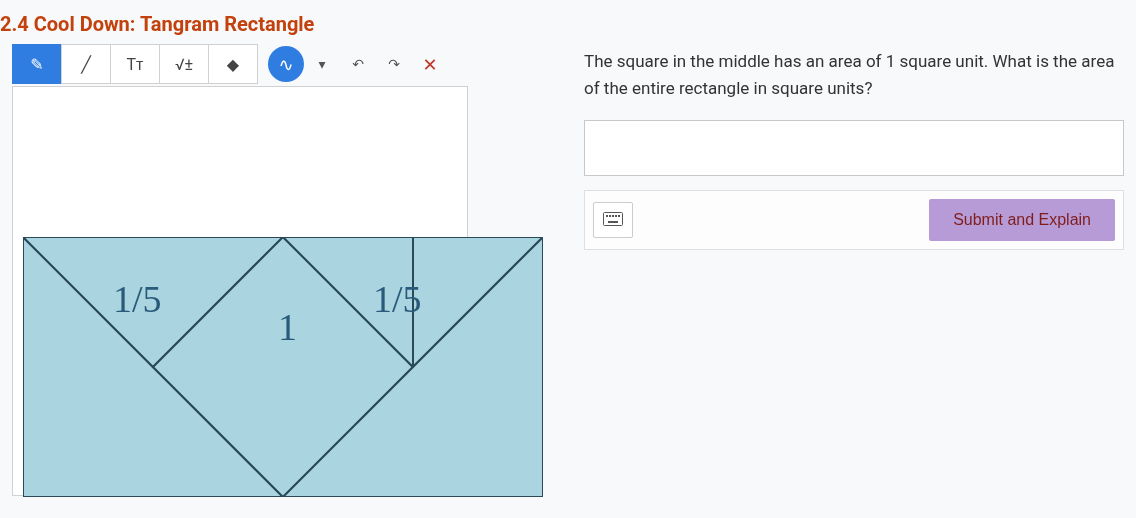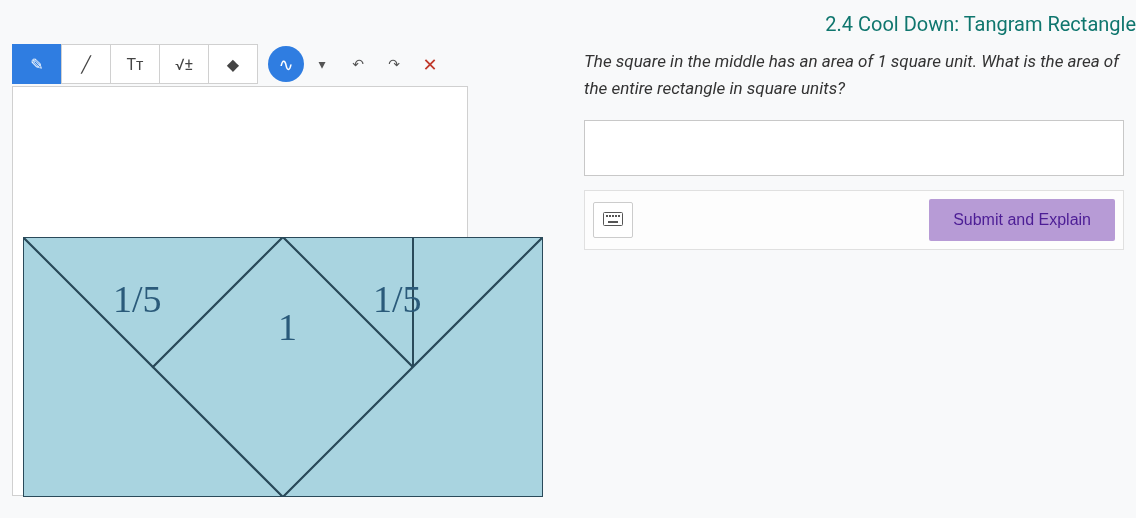--- a/index.html
+++ b/index.html
@@ -5,25 +5,25 @@
   * { box-sizing: border-box; margin: 0; padding: 0; }
   body {
     font-family: -apple-system, BlinkMacSystemFont, "Segoe UI", Roboto, sans-serif;
     background: #f8f9fa;
     width: 1136px;
     height: 518px;
     overflow: hidden;
     color: #333;
   }
   .title {
-    text-align: right;
+    text-align: left;
     font-size: 20px;
-    color: #0f766e;
+    color: #c2410c;
     padding: 12px 0 8px 0;
-    font-weight: 400;
+    font-weight: 700;
   }
   .main-row {
     display: flex;
     align-items: flex-start;
     padding: 0 12px;
   }
   .left-col {
     flex: 0 0 560px;
     padding-right: 12px;
   }
@@ -86,21 +86,20 @@
     height: 410px;
     background: #fff;
     border: 1px solid #d0d0d0;
     position: relative;
   }
   .question-text {
     font-size: 17px;
     line-height: 1.6;
     color: #333;
     margin-bottom: 18px;
-    font-style: italic;
   }
   .answer-box {
     width: 100%;
     height: 56px;
     border: 1px solid #c8c8c8;
     background: #fff;
     margin-bottom: 14px;
   }
   .answer-row {
     display: flex;
@@ -116,21 +115,21 @@
     border: 1px solid #ccc;
     background: #fff;
     display: flex;
     align-items: center;
     justify-content: center;
     cursor: pointer;
     border-radius: 2px;
   }
   .submit-btn {
     background: #b79bd6;
-    color: #4c1d95;
+    color: #7f1d1d;
     border: none;
     padding: 12px 24px;
     font-size: 16px;
     border-radius: 2px;
     cursor: pointer;
   }
   
   .tangram-svg {
     position: absolute;
     left: 10px;

